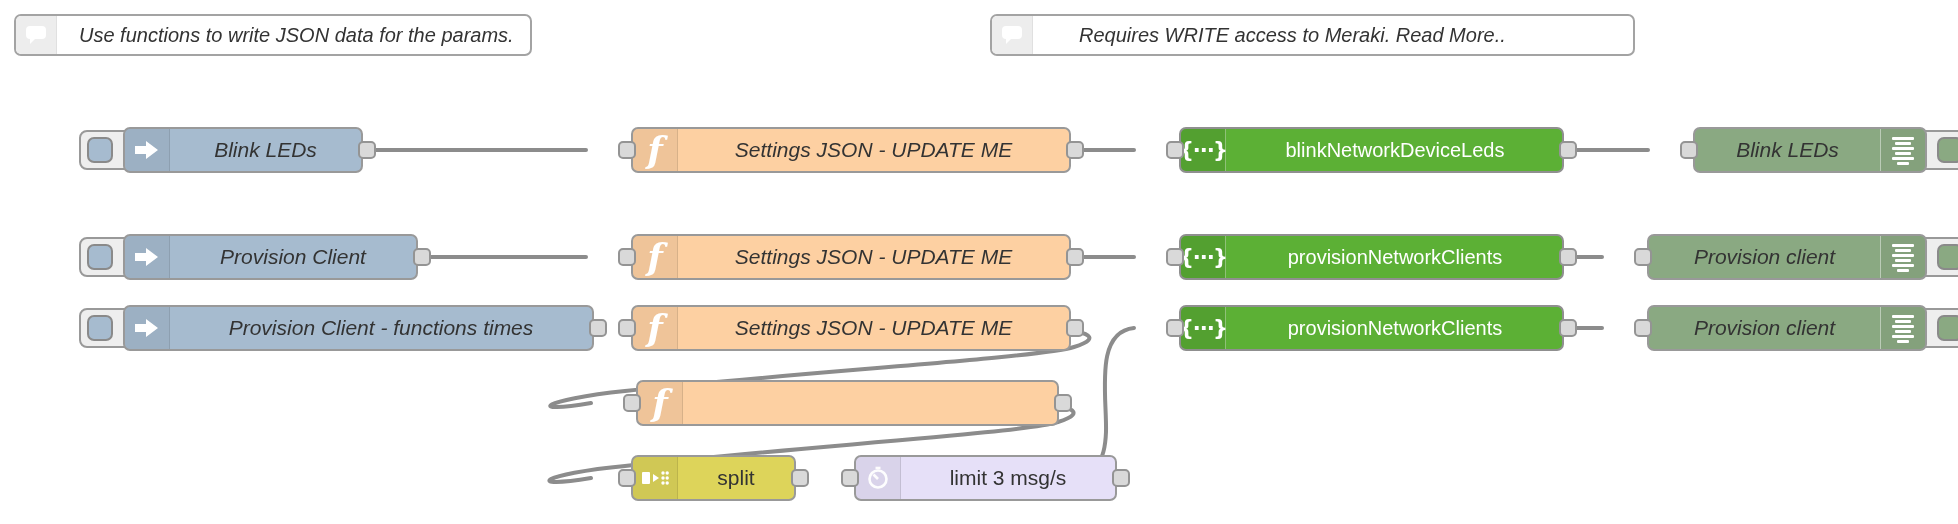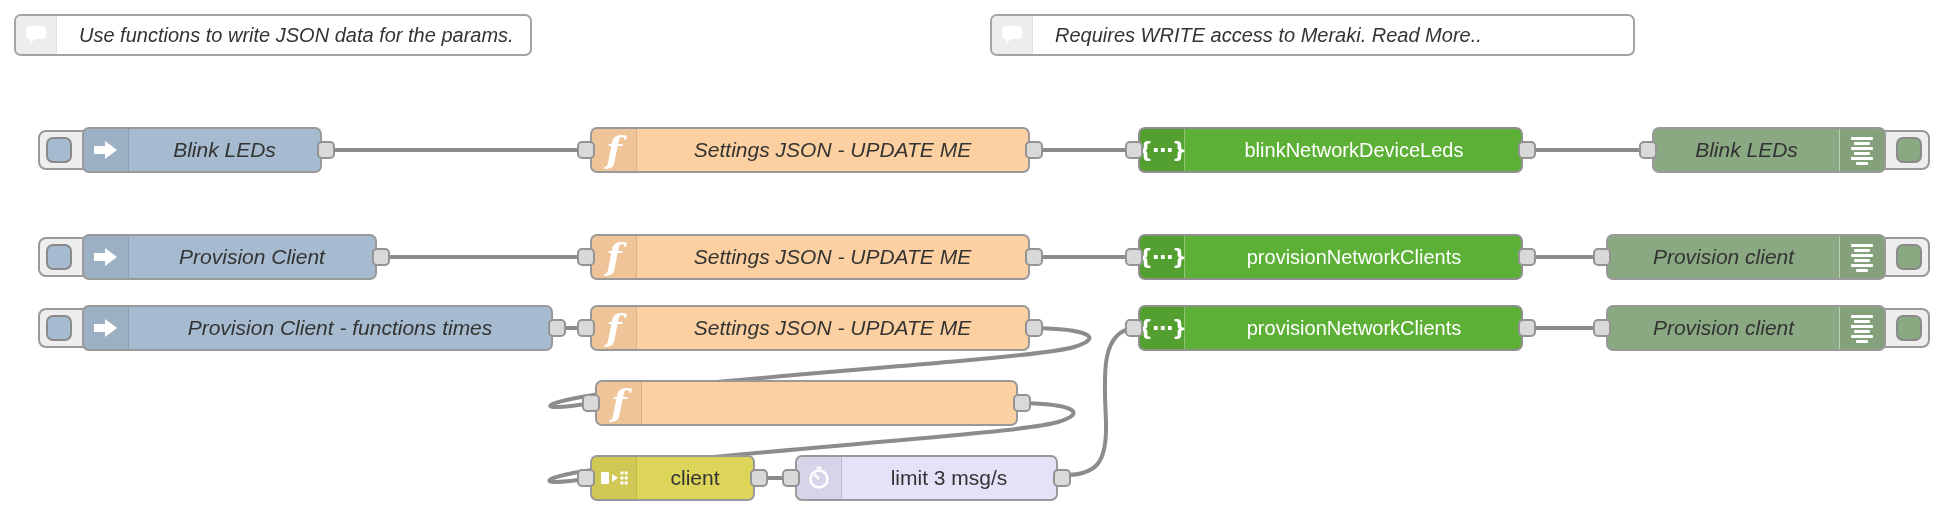--- a/index.html
+++ b/index.html
@@ -2,21 +2,21 @@
 <html><head>
 <meta charset="utf-8">
 <style>
   html,body{margin:0;padding:0;background:#ffffff;}
   #stage{position:relative;width:1958px;height:524px;background:#ffffff;overflow:hidden;
          font-family:"Liberation Sans","DejaVu Sans",sans-serif;}
   #wires{position:absolute;left:0;top:0;z-index:1;}
   #wires path{stroke:#8c8c8c;stroke-width:4;fill:none;stroke-linecap:round;}
 
   
-  .node{position:absolute;height:46px;z-index:2;}
+  .node{position:absolute;height:46px;z-index:2;margin-left:41px;}
   .body{position:absolute;top:0;bottom:0;left:0;right:0;border:2px solid #999;
         border-radius:7px;box-sizing:border-box;display:flex;align-items:stretch;z-index:2;}
   .icon-area{width:44px;flex:0 0 44px;display:flex;align-items:center;justify-content:center;
              background:rgba(0,0,0,0.055);border-right:1px solid rgba(0,0,0,0.10);
              border-radius:5px 0 0 5px;}
   .icon-area.right{border-right:none;border-left:1px solid rgba(255,255,255,0.45);
                    border-radius:0 5px 5px 0;}
   .label{flex:1;display:flex;align-items:center;justify-content:center;white-space:nowrap;
          font-size:21px;font-style:italic;color:#333;padding:0 10px;overflow:hidden;}
   .label.plain{font-style:normal;}
@@ -85,21 +85,21 @@
   <div class="comment" style="left:14px;top:14px;width:518px;">
     <div class="icon-area">
       <svg width="22" height="20">
           <rect x="1" y="1" width="20" height="13" rx="4" fill="#fff"></rect>
           <polygon points="5,12 12,12 5,19" fill="#fff"></polygon>
         </svg>
     </div>
     <div class="label">Use functions to write JSON data for the params.</div>
   </div>
 
-  <div class="comment" style="left:990px;top:14px;width:645px;">
+  <div class="comment" style="left:990px;top:14px;width:645px;gap:24px;">
     <div class="icon-area">
       <svg width="22" height="20">
           <rect x="1" y="1" width="20" height="13" rx="4" fill="#fff"></rect>
           <polygon points="5,12 12,12 5,19" fill="#fff"></polygon>
         </svg>
     </div>
     <div class="label">Requires WRITE access to Meraki. Read More..</div>
   </div>
 
   <div class="node inject" style="left:38px;top:127px;width:284px;">
@@ -290,27 +290,27 @@
           <rect x="0" y="4" width="8" height="12" rx="1" fill="#fff"></rect>
           <polygon points="11,6 17,10 11,14" fill="#fff"></polygon>
           <circle cx="21" cy="5" r="1.7" fill="#fff"></circle>
             <circle cx="25.2" cy="5" r="1.7" fill="#fff"></circle>
           <circle cx="21" cy="10" r="1.7" fill="#fff"></circle>
             <circle cx="25.2" cy="10" r="1.7" fill="#fff"></circle>
           <circle cx="21" cy="15" r="1.7" fill="#fff"></circle>
             <circle cx="25.2" cy="15" r="1.7" fill="#fff"></circle>
         </svg>
       </div>
-      <div class="label plain">client</div>
-    </div>
-    <div class="port in"></div>
-    <div class="port out"></div>
-  </div>
-
-  <div class="node delayn" style="left:795px;top:455px;width:263px;">
+      <div class="label plain">split</div>
+    </div>
+    <div class="port in"></div>
+    <div class="port out"></div>
+  </div>
+
+  <div class="node delayn" style="left:813px;top:455px;width:263px;">
     <div class="body">
       <div class="icon-area">
         <svg width="24" height="24">
           <circle cx="12" cy="13" r="8.5" stroke="#fff" stroke-width="2.6" fill="none" opacity="0.95"></circle>
           <line x1="12" y1="13" x2="7.5" y2="8.5" stroke="#fff" stroke-width="2.6" opacity="0.95"></line>
           <line x1="9.5" y1="2" x2="14.5" y2="2" stroke="#fff" stroke-width="2.6" opacity="0.95"></line>
         </svg>
       </div>
       <div class="label plain">limit 3 msg/s</div>
     </div>

